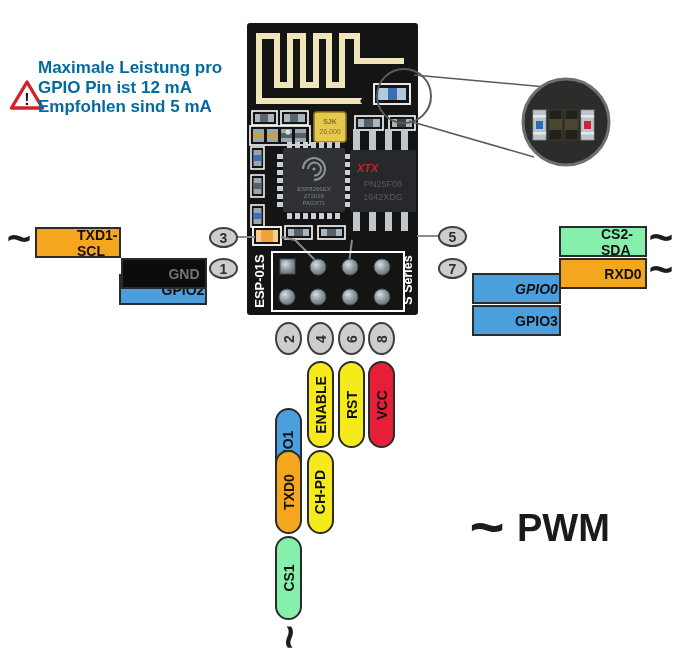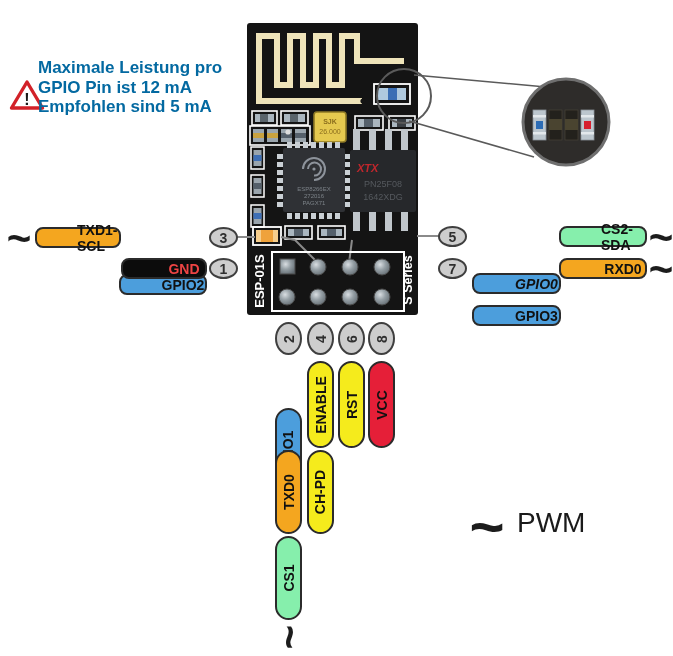--- a/index.html
+++ b/index.html
@@ -1,28 +1,28 @@
 <!DOCTYPE html>
 <html><head>
 <meta charset="utf-8">
 <style>
   html,body{margin:0;padding:0;background:#ffffff;}
   body{font-family:"Liberation Sans","DejaVu Sans",sans-serif;}
   #stage{position:relative;width:673px;height:656px;background:#ffffff;overflow:hidden;}
 
   
-  .pill{position:absolute;height:21px;box-sizing:border-box;border:2px solid #2b2b2b;
-        border-radius:8px;display:flex;align-items:center;justify-content:center;
+  .pill{position:absolute;height:31px;box-sizing:border-box;border:2px solid #2b2b2b;
+        border-radius:0;display:flex;align-items:center;justify-content:center;
         font-weight:bold;font-size:14px;color:#111;letter-spacing:0;padding-left:40px;}
   .c-orange{background:#F4A61F;}
   .c-blue{background:#4C9EDC;margin-top:47px;}
   .c-green{background:#86efac;}
   .c-yellow{background:#F5EB1C;}
   .c-red{background:#E51F38;}
-  .c-black{background:#0C0C0C;color:#ef4444;}
+  .c-black{background:#0C0C0C;color:#737373;}
 
   .numcircle{position:absolute;width:29px;height:21px;box-sizing:border-box;
         background:#CDCDCD;border:2px solid #3F3F3F;border-radius:50%;
         display:flex;align-items:center;justify-content:center;
         font-weight:bold;font-size:14px;color:#2f2f2f;}
   .numcircle.v{width:27px;height:33px;}
   .numcircle.v span{transform:rotate(-90deg);}
 
   .vpill{position:absolute;width:27px;box-sizing:border-box;border:2px solid #2b2b2b;
         border-radius:14px;display:flex;align-items:center;justify-content:center;
@@ -32,22 +32,22 @@
   .tilde{position:absolute;font-weight:bold;color:#1c1c1c;line-height:1;
          display:flex;align-items:center;justify-content:center;}
   .tilde.small{width:34px;height:40px;font-size:42px;}
   .tilde.vert span{display:block;transform:rotate(90deg);}
 
   
   #warning-text{position:absolute;left:38px;top:58px;font-size:17px;line-height:19.5px;
         font-weight:bold;color:#0369a1;white-space:nowrap;}
   #old-module-title{position:absolute;left:460px;top:29px;width:210px;text-align:center;
         font-size:19px;line-height:21px;font-weight:bold;color:#1a1a1a;white-space:nowrap;}
-  #pwm-legend-label{position:absolute;left:517px;top:507px;font-size:28px;
-        font-weight:normal;color:#1a1a1a;}
+  #pwm-legend-label{position:absolute;left:517px;top:507px;font-size:38px;
+        font-weight:bold;color:#1a1a1a;}
   #pwm-legend-tilde{position:absolute;left:456px;top:496px;width:62px;height:62px;
         font-size:60px;font-weight:bold;color:#1c1c1c;display:flex;align-items:center;
         justify-content:center;line-height:1;}
 
   svg text{font-family:"Liberation Sans","DejaVu Sans",sans-serif;}
 </style>
 </head>
 <body>
 
 <div id="stage">

